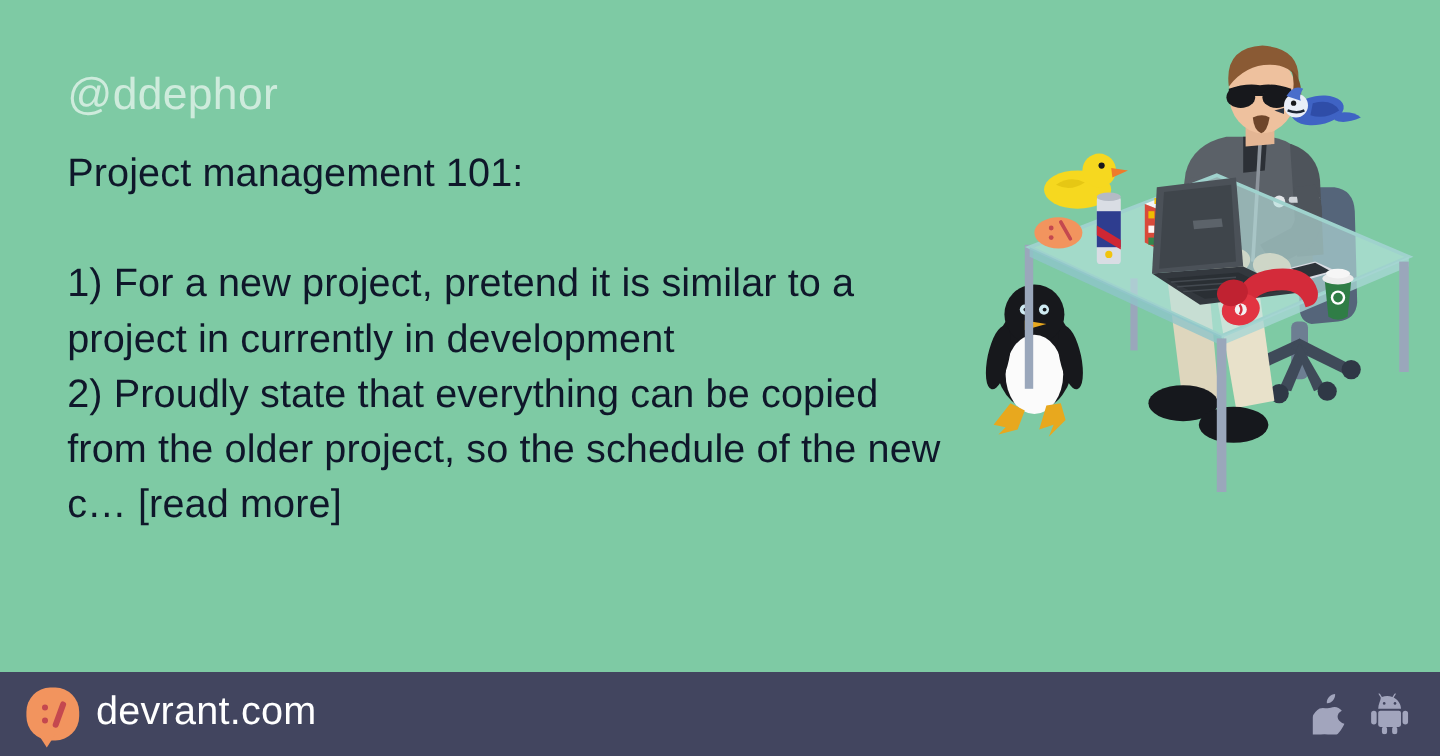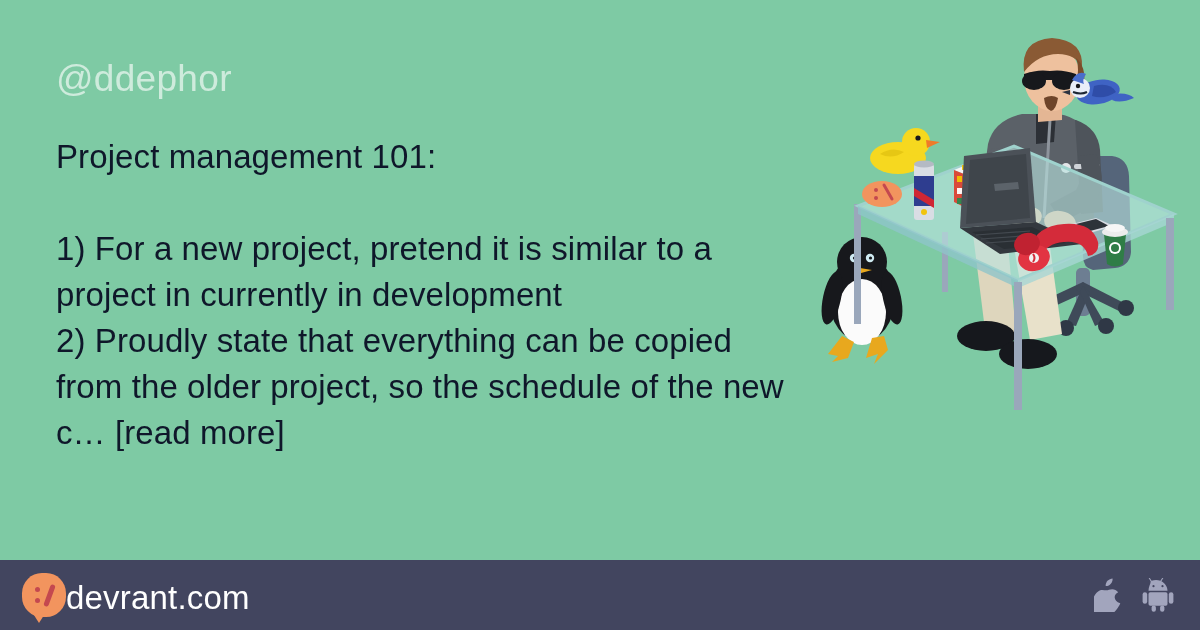--- a/index.html
+++ b/index.html
@@ -29,21 +29,21 @@
     width: 740px;
     z-index: 5;
   }
 
   .username {
     font-size: 37px;
     line-height: 1.15;
     font-weight: 400;
     color: rgba(255,255,255,0.62);
     letter-spacing: 0.3px;
-    margin-bottom: 33px;
+    margin-bottom: 20px;
   }
 
   .rant-body {
     font-size: 33px;
     line-height: 46px;
     color: #0f172a;
     font-weight: 400;
     letter-spacing: 0.1px;
     white-space: pre-wrap;
   }
@@ -56,22 +56,23 @@
     width: 1200px;
     height: 70px;
     background: #42455f;
     display: flex;
     align-items: center;
     z-index: 20;
   }
 
   .brand {
     display: flex;
-    align-items: flex-end;
+    align-items: flex-start;
     margin-left: 22px;
+    gap: 14px;
   }
 
   .logo-mark {
     position: relative;
     width: 44px;
     height: 44px;
   }
   .logo-bubble {
     position: absolute;
     inset: 0;

